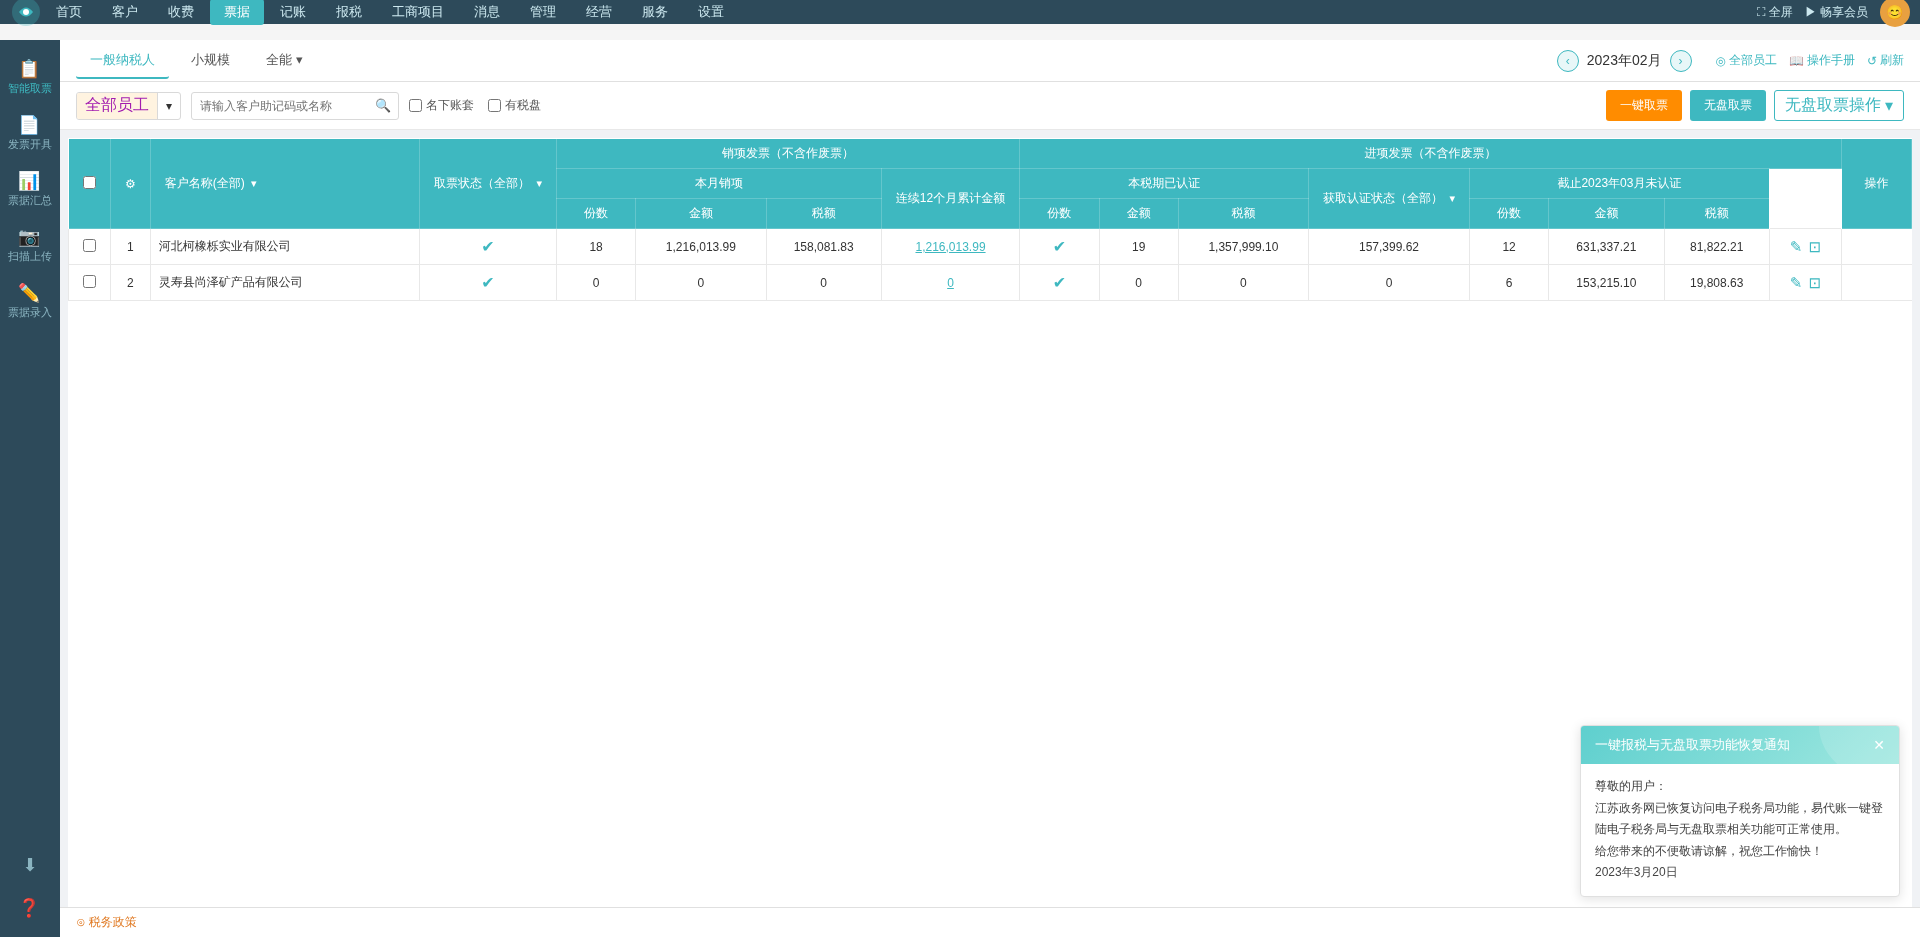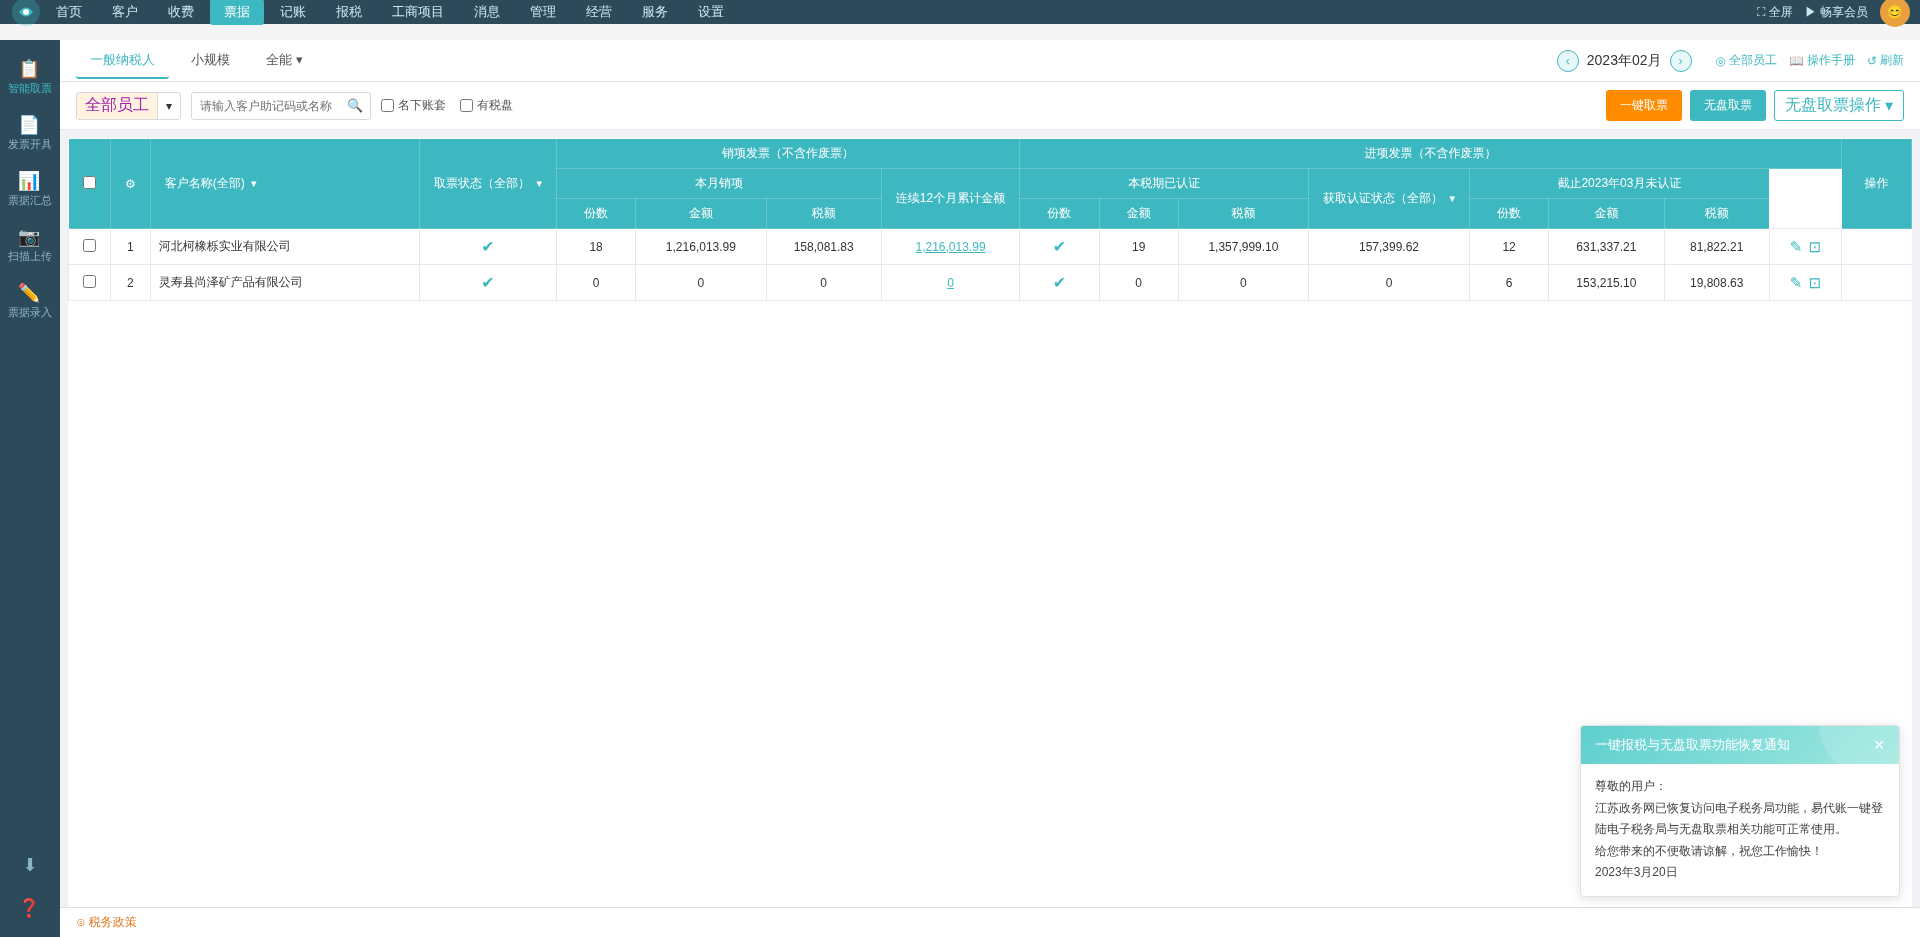--- a/index.html
+++ b/index.html
@@ -197,21 +197,21 @@
       display: flex;
       align-items: center;
       gap: 4px;
     }
     .search-input {
       border: 1px solid #d9d9d9;
       border-radius: 3px;
       height: 28px;
       padding: 0 28px 0 8px;
       font-size: 12px;
-      width: 180px;
+      width: 208px;
       outline: none;
       position: relative;
     }
     .search-wrap {
       position: relative;
       display: flex;
       align-items: center;
     }
     .search-wrap .search-icon {
       position: absolute;

